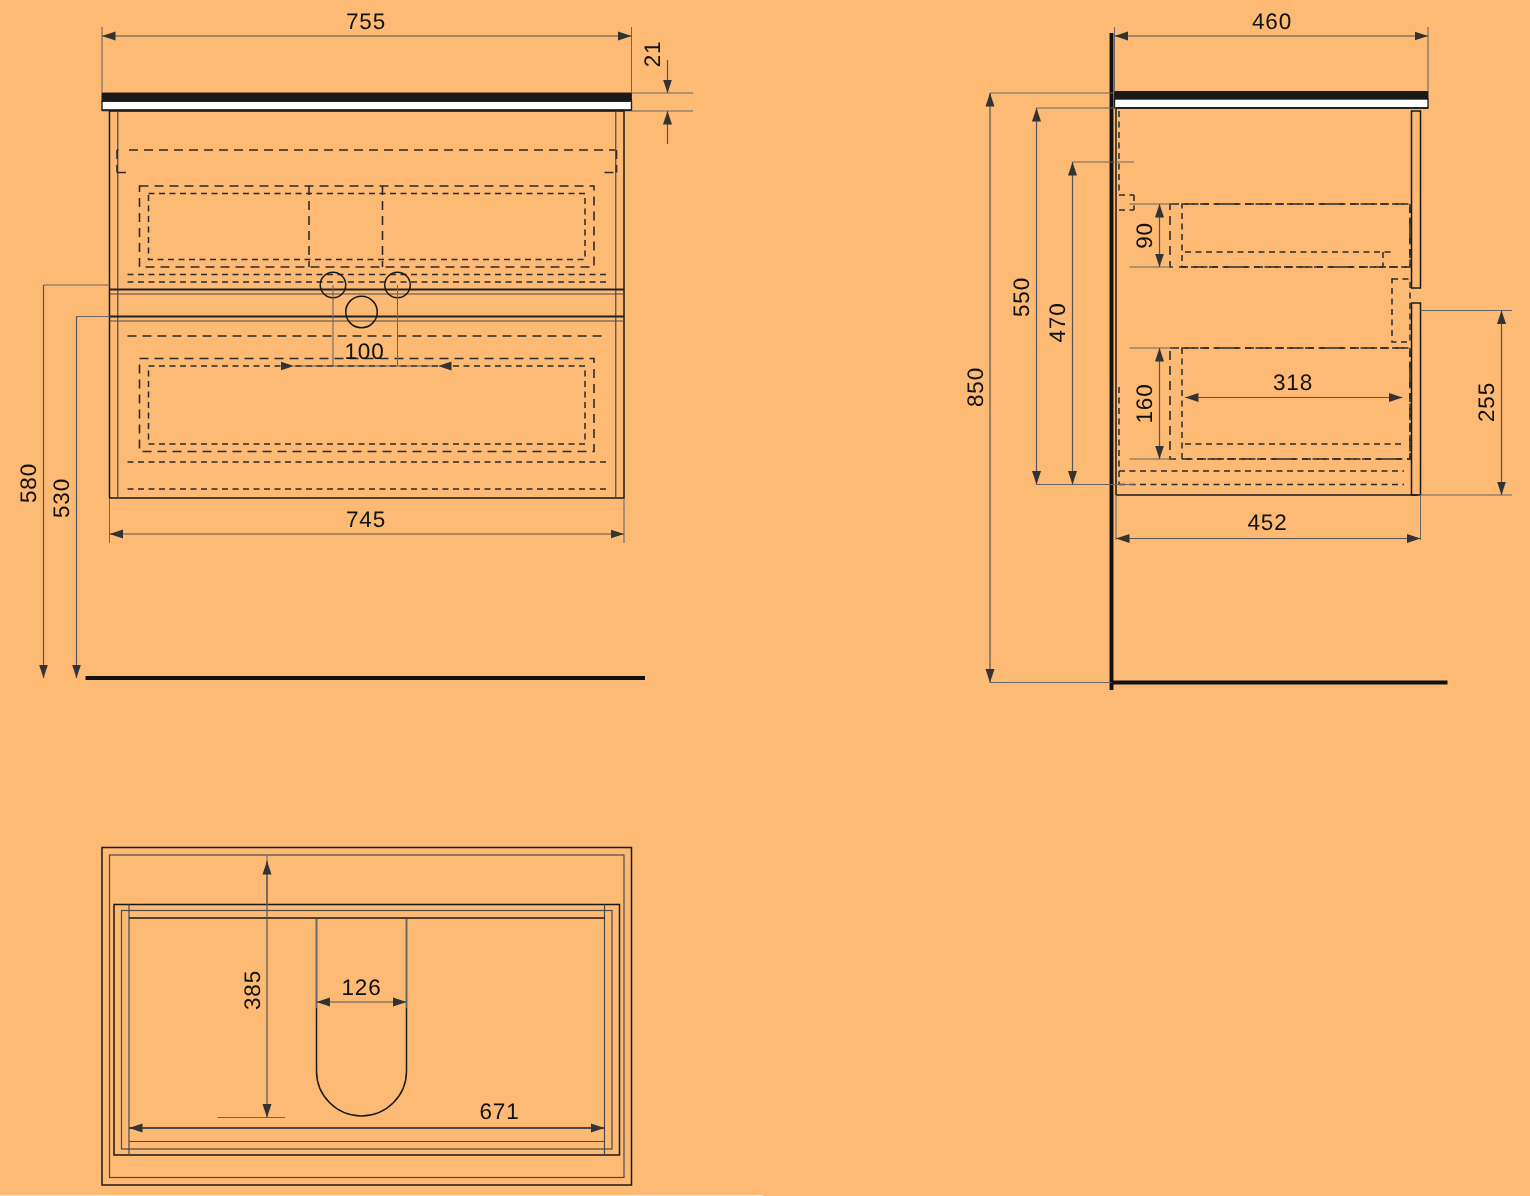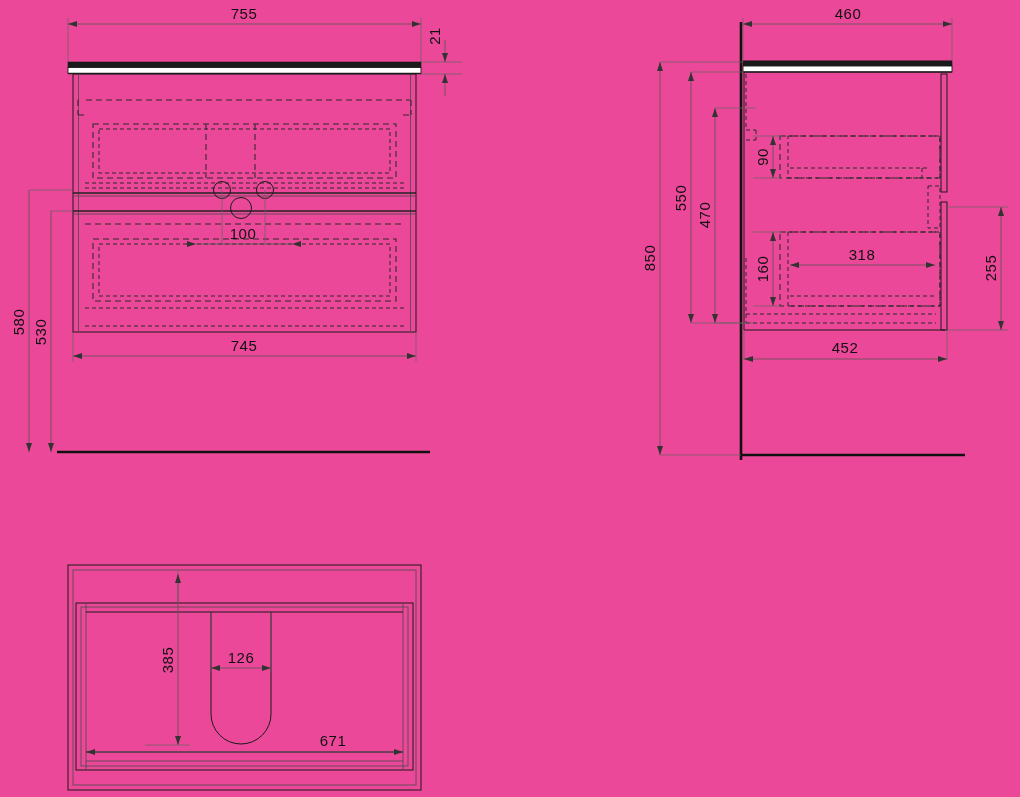--- a/index.html
+++ b/index.html
@@ -3,21 +3,21 @@
 <meta charset="utf-8">
 <title>Vanity Unit Technical Drawing</title>
 <style>
   html,body{margin:0;padding:0;background:#ffffff;}
   body{
     width:1020px;height:797px;
     font-family:"Liberation Sans","DejaVu Sans",sans-serif;
     color:#1a1a1a;
     overflow:hidden;
   }
-  #sheet{position:relative;width:1020px;height:797px;background:#ec4899;}
+  #sheet{position:relative;width:1020px;height:797px;background:#fdba74;}
   svg#drawing{position:absolute;left:0;top:0;width:1020px;height:797px;}
   
   .solid{fill:none;stroke:#1a1a1a;stroke-width:1;}
   .thin{fill:none;stroke:#4a4a4a;stroke-width:0.8;}
   .thick{fill:none;stroke:#111;stroke-width:2.6;}
   .med{fill:none;stroke:#222;stroke-width:1.4;}
   .hidden-line{fill:none;stroke:#2b2b2b;stroke-width:1.05;stroke-dasharray:6 4;}
   .hidden-line-s{fill:none;stroke:#2b2b2b;stroke-width:1;stroke-dasharray:4 3;}
   .dimline{fill:none;stroke:#555;stroke-width:0.8;}
   .extline{fill:none;stroke:#666;stroke-width:0.7;}

